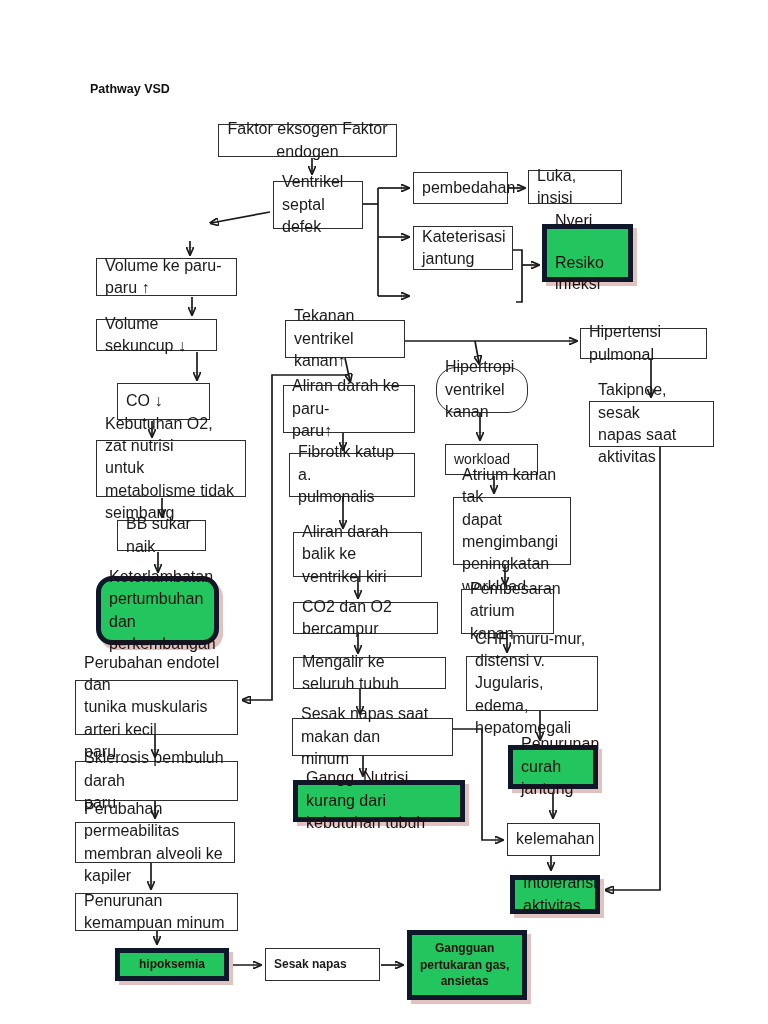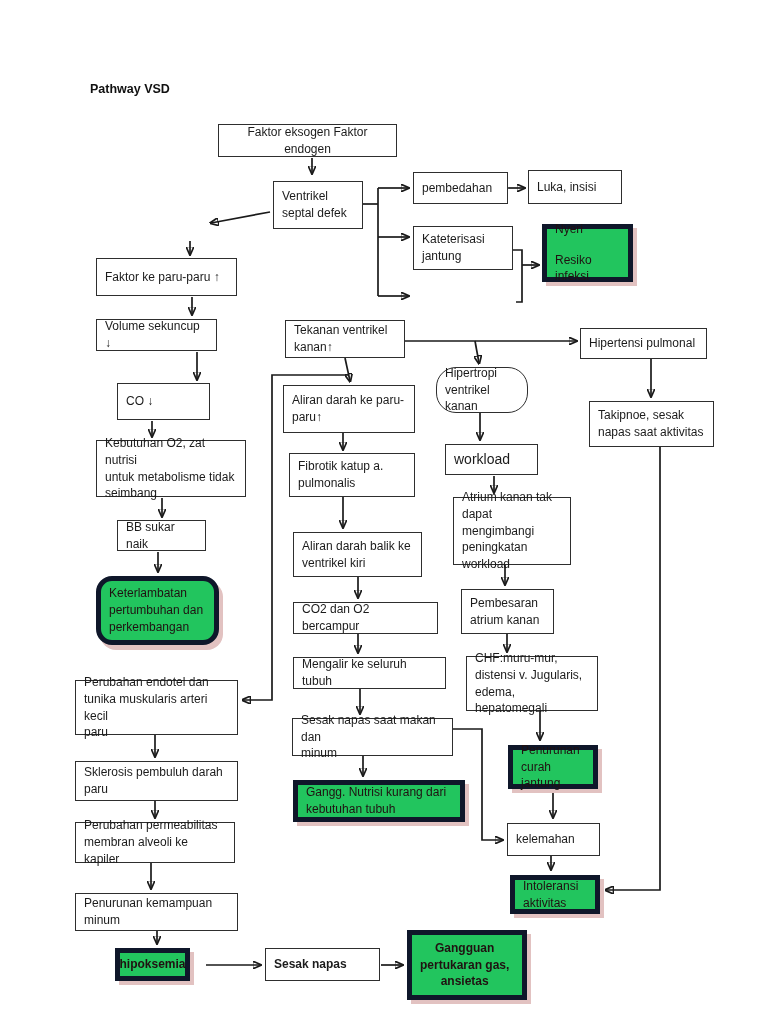--- a/index.html
+++ b/index.html
@@ -5,21 +5,21 @@
   html,body{margin:0;padding:0;background:#ffffff;}
   #canvas{
     position:relative;width:768px;height:1024px;background:#ffffff;overflow:hidden;
     font-family:"Liberation Sans","DejaVu Sans",sans-serif;color:#1a1a1a;
   }
   .title{
     position:absolute;font-size:12.5px;font-weight:bold;color:#111;
   }
   .box{
     position:absolute;box-sizing:border-box;border:1.5px solid #2e2e2e;background:#fff;
-    font-size:12px;line-height:1.4;padding:5px 8px;white-space:pre-line;
+    font-size:16px;line-height:1.4;padding:5px 8px;white-space:pre-line;
     display:flex;align-items:center;text-align:left;color:#1b1b1b;
   }
   .box.center{justify-content:center;text-align:center;}
   .red{
     background:#22c55e;border:5px solid #0f172a;color:#201111;
     box-shadow:4px 4px 0 #e2c2c1;
   }
   .red.rounded{border-radius:16px;box-shadow:4px 5px 0 #e2c2c1;}
   .bold{font-weight:bold;}
   .big{font-size:14px;}
@@ -88,21 +88,21 @@
   <div class="box" style="left:273px;top:181px;width:90px;height:48px;">Ventrikel
 septal defek</div>
   <div class="box" style="left:413px;top:172px;width:95px;height:32px;">pembedahan</div>
   <div class="box" style="left:528px;top:170px;width:94px;height:34px;">Luka, insisi</div>
   <div class="box" style="left:413px;top:226px;width:100px;height:44px;">Kateterisasi
 jantung</div>
   <div class="box red" style="left:542px;top:224px;width:91px;height:58px;line-height:1.3;">Nyeri
 
 Resiko infeksi</div>
 
-  <div class="box" style="left:96px;top:258px;width:141px;height:38px;">Faktor ke paru-paru ↑</div>
+  <div class="box" style="left:96px;top:258px;width:141px;height:38px;">Volume ke paru-paru ↑</div>
   <div class="box" style="left:96px;top:319px;width:121px;height:32px;">Volume sekuncup ↓</div>
   <div class="box" style="left:106px;top:383px;width:93px;height:37px;margin-left:11px;">CO ↓</div>
   <div class="box" style="left:96px;top:440px;width:150px;height:57px;">Kebutuhan O2, zat nutrisi
 untuk  metabolisme tidak
 seimbang</div>
   <div class="box" style="left:117px;top:520px;width:89px;height:31px;">BB sukar naik</div>
   <div class="box red rounded" style="left:96px;top:576px;width:123px;height:69px;">Keterlambatan
 pertumbuhan dan
 perkembangan</div>
 
@@ -145,19 +145,19 @@
 
   <div class="box" style="left:75px;top:680px;width:163px;height:55px;">Perubahan endotel dan
 tunika muskularis arteri kecil
 paru</div>
   <div class="box" style="left:75px;top:761px;width:163px;height:40px;">Sklerosis pembuluh darah
 paru</div>
   <div class="box" style="left:75px;top:822px;width:160px;height:41px;">Perubahan permeabilitas
 membran alveoli ke kapiler</div>
   <div class="box" style="left:75px;top:893px;width:163px;height:38px;">Penurunan kemampuan minum</div>
 
-  <div class="box red bold md center" style="left:115px;top:948px;width:75px;height:33px;">hipoksemia</div>
+  <div class="box red bold md center" style="left:115px;top:948px;width:114px;height:33px;">hipoksemia</div>
   <div class="box bold md" style="left:265px;top:948px;width:115px;height:33px;">Sesak napas</div>
   <div class="box red bold md" style="left:407px;top:930px;width:120px;height:70px;">Gangguan
 pertukaran gas,
 ansietas</div>
 
 </div>
 
 </body></html>

